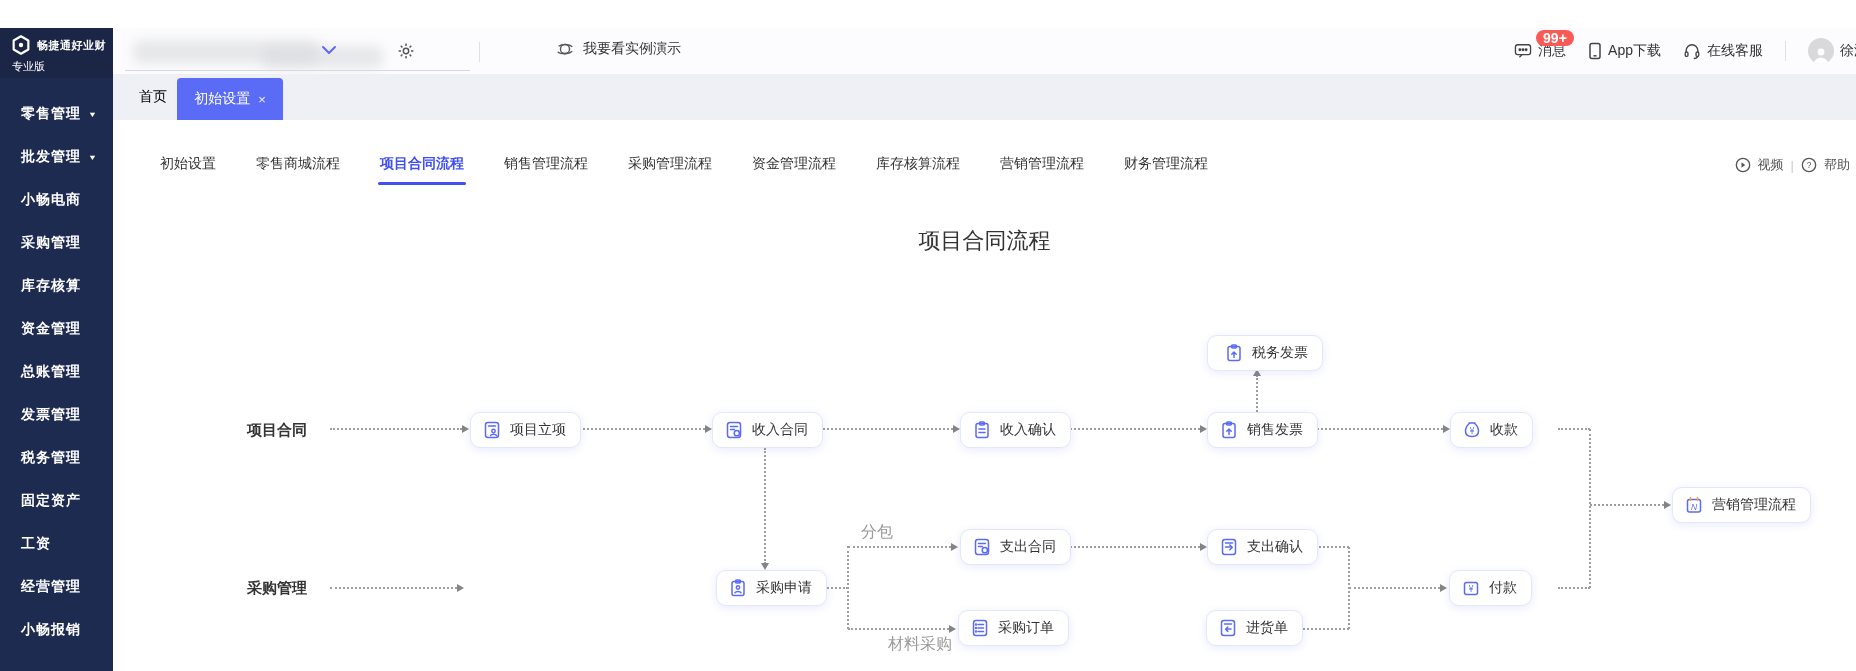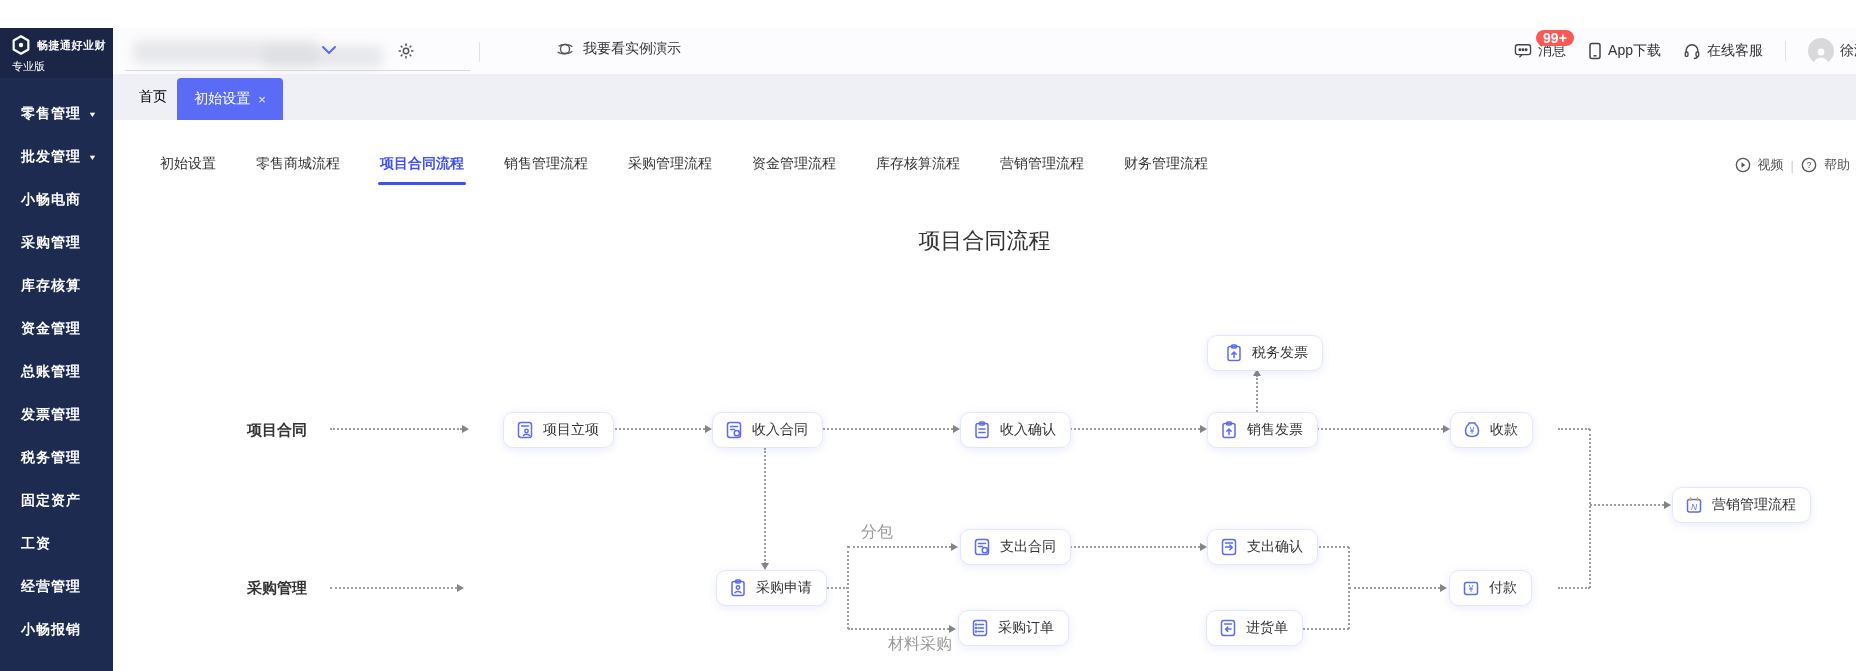--- a/index.html
+++ b/index.html
@@ -294,21 +294,21 @@
 
     <div class="hline" style="left:954px; top:426px; width:133px;"></div>
     <div class="arr r" style="left:1087px; top:423px;"></div>
     <div class="hline" style="left:1199px; top:426px; width:37px;"></div>
     <div class="vline" style="left:1235px; top:427px; height:82px;"></div>
     <div class="hline" style="left:1236px; top:467px; width:91px;"></div>
     <div class="arr r" style="left:1327px; top:464px;"></div>
     <div class="hline" style="left:1190px; top:508px; width:46px;"></div>
     <div class="hline" style="left:838px; top:508px; width:0px;"></div>
 
-    <div class="node" style="left:357px; top:292px;margin-left:33px;">
+    <div class="node" style="left:357px; top:292px;">
       <span class="nicon">
           <svg viewBox="0 0 20 20" width="20" height="20" fill="none" stroke="#5b6bf2" stroke-width="1.5" stroke-linecap="round" stroke-linejoin="round">
             <rect x="3.5" y="2.5" width="13" height="15" rx="2.5"></rect>
             <path d="M6.5 6h7"></path>
             <circle cx="11.5" cy="11" r="1.7"></circle>
             <path d="M8.5 15.5c.6-1.7 5.4-1.7 6 0"></path>
           </svg>
         </span>
       <span class="nlabel">项目立项</span>
     </div>

